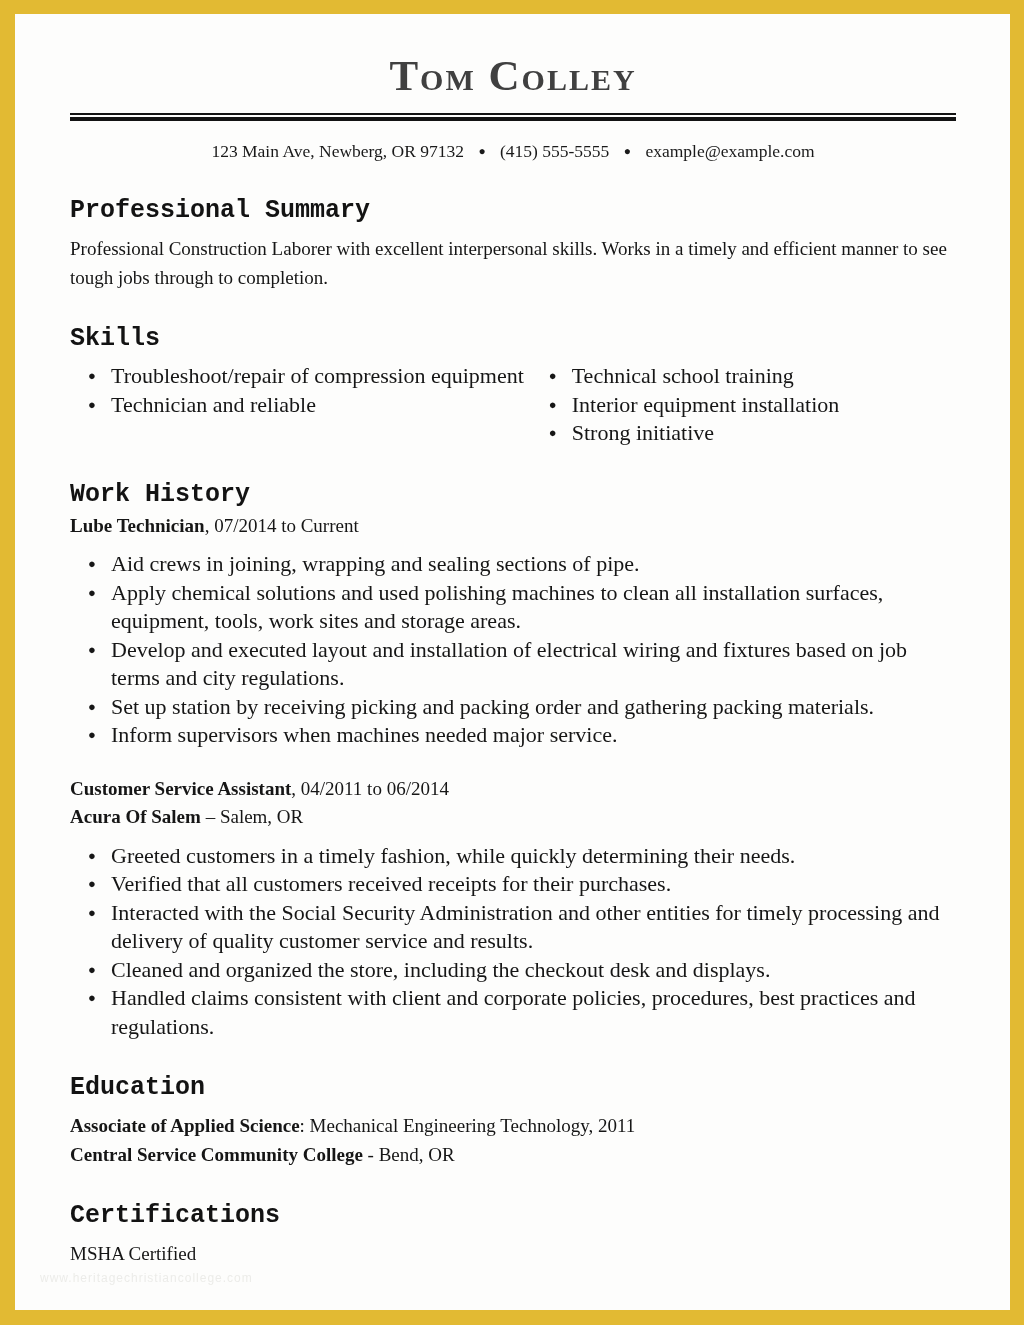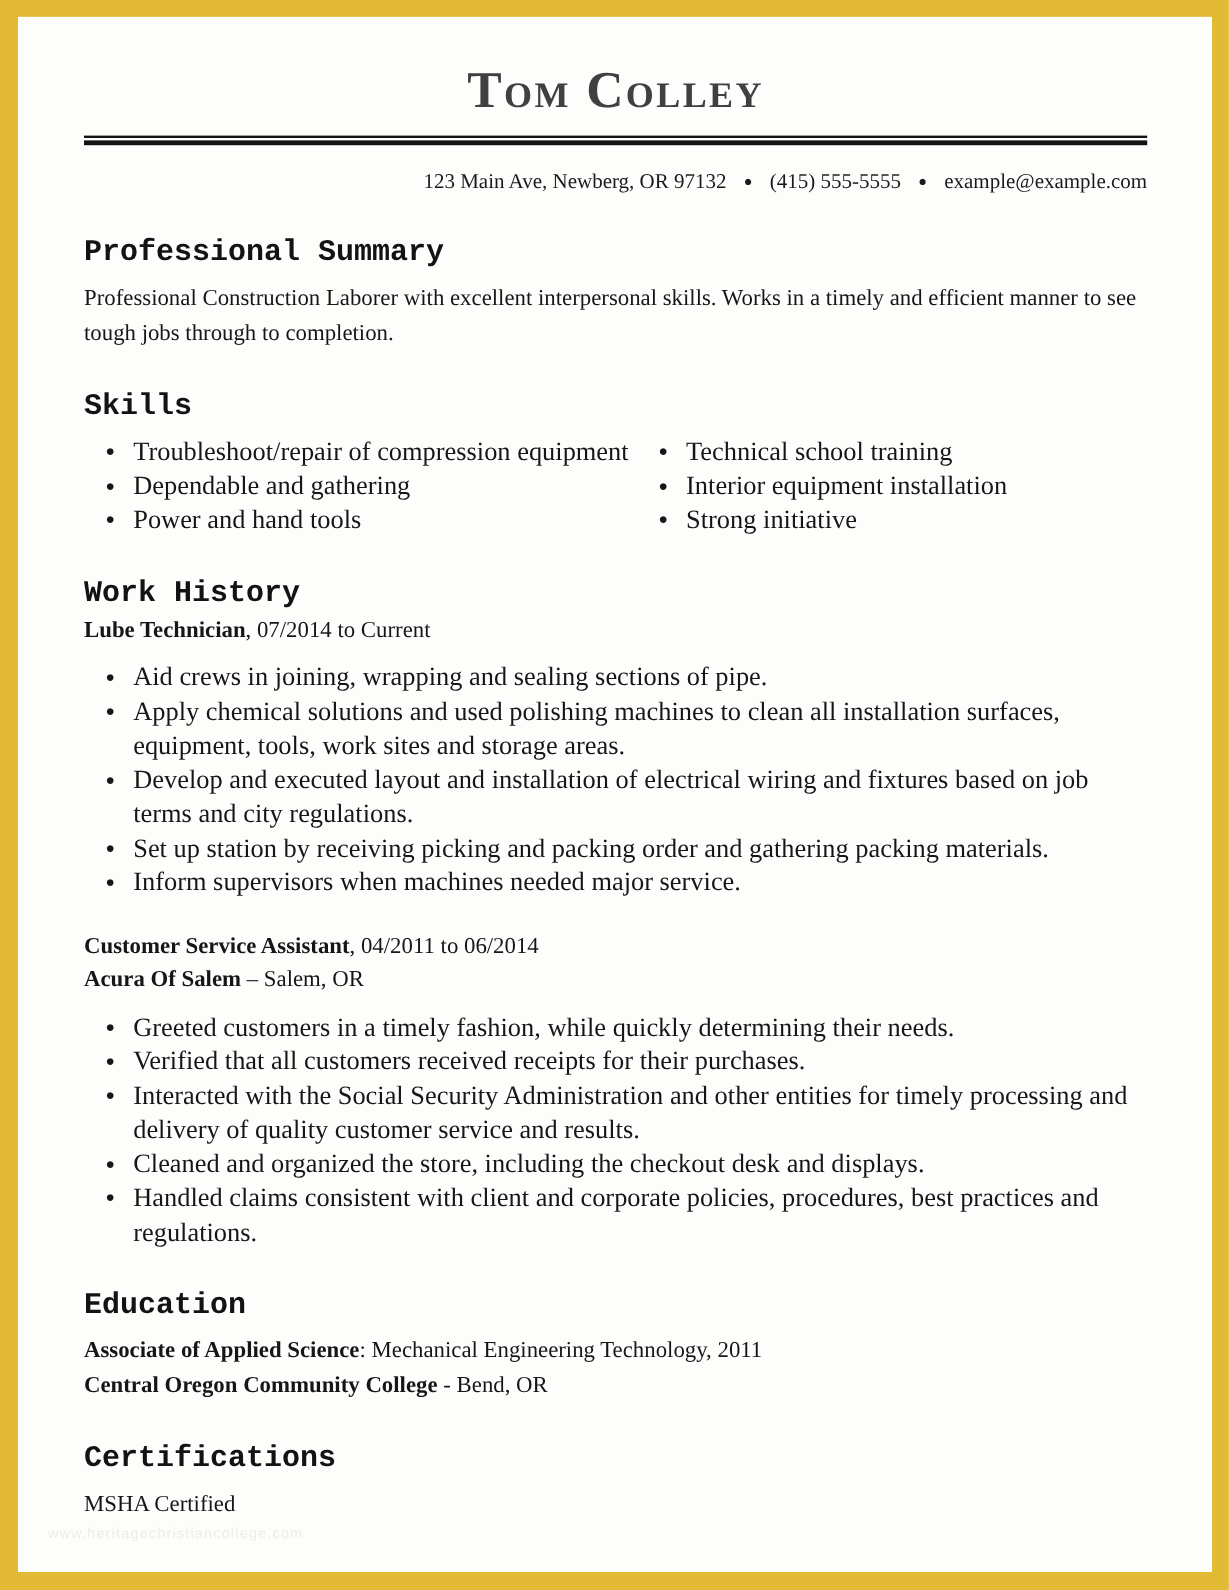--- a/index.html
+++ b/index.html
@@ -32,21 +32,21 @@
     color: #404040;
   }
   .rule {
     margin-top: 13px;
     height: 2px;
     border-top: 2px solid #131313;
     border-bottom: 4px solid #131313;
   }
   .contact {
     margin-top: 19px;
-    text-align: right;
+    text-align: center;
     font-size: 17.5px;
     line-height: 22px;
     color: #1a1a1a;
   }
   .contact .sep {
     display: inline-block;
     margin: 0 10px;
     font-size: 12px;
     vertical-align: 2px;
   }
@@ -128,22 +128,21 @@
     </div>
 
     <h2 class="section-title first">Professional Summary</h2>
     <p class="body-text">Professional Construction Laborer with excellent interpersonal skills. Works in a timely and efficient manner to see tough jobs through to completion.</p>
 
     <h2 class="section-title">Skills</h2>
     <div class="skills-cols">
       <div class="skills-col-left">
         <ul class="bullets">
           <li>Troubleshoot/repair of compression equipment</li>
-          <li>Dependable and gathering</li>
-          <li>Power and hand tools</li>
+          <li>Technician and reliable</li>
         </ul>
       </div>
       <div class="skills-col-right">
         <ul class="bullets">
           <li>Technical school training</li>
           <li>Interior equipment installation</li>
           <li>Strong initiative</li>
         </ul>
       </div>
     </div>
@@ -168,21 +167,21 @@
         <li>Greeted customers in a timely fashion, while quickly determining their needs.</li>
         <li>Verified that all customers received receipts for their purchases.</li>
         <li>Interacted with the Social Security Administration and other entities for timely processing and delivery of quality customer service and results.</li>
         <li>Cleaned and organized the store, including the checkout desk and displays.</li>
         <li>Handled claims consistent with client and corporate policies, procedures, best practices and regulations.</li>
       </ul>
     </div>
 
     <h2 class="section-title">Education</h2>
     <div class="edu-line" style="margin-top:11px;"><span class="b">Associate of Applied Science</span><span>: Mechanical Engineering Technology, 2011</span></div>
-    <div class="edu-line"><span class="b">Central Oregon Community College</span><span> - Bend, OR</span></div>
+    <div class="edu-line"><span class="b">Central Service Community College</span><span> - Bend, OR</span></div>
 
     <h2 class="section-title">Certifications</h2>
     <p class="body-text">MSHA Certified</p>
 
   </div>
 
   <div class="watermark">www.heritagechristiancollege.com</div>
 </div>
 
 </body></html>

